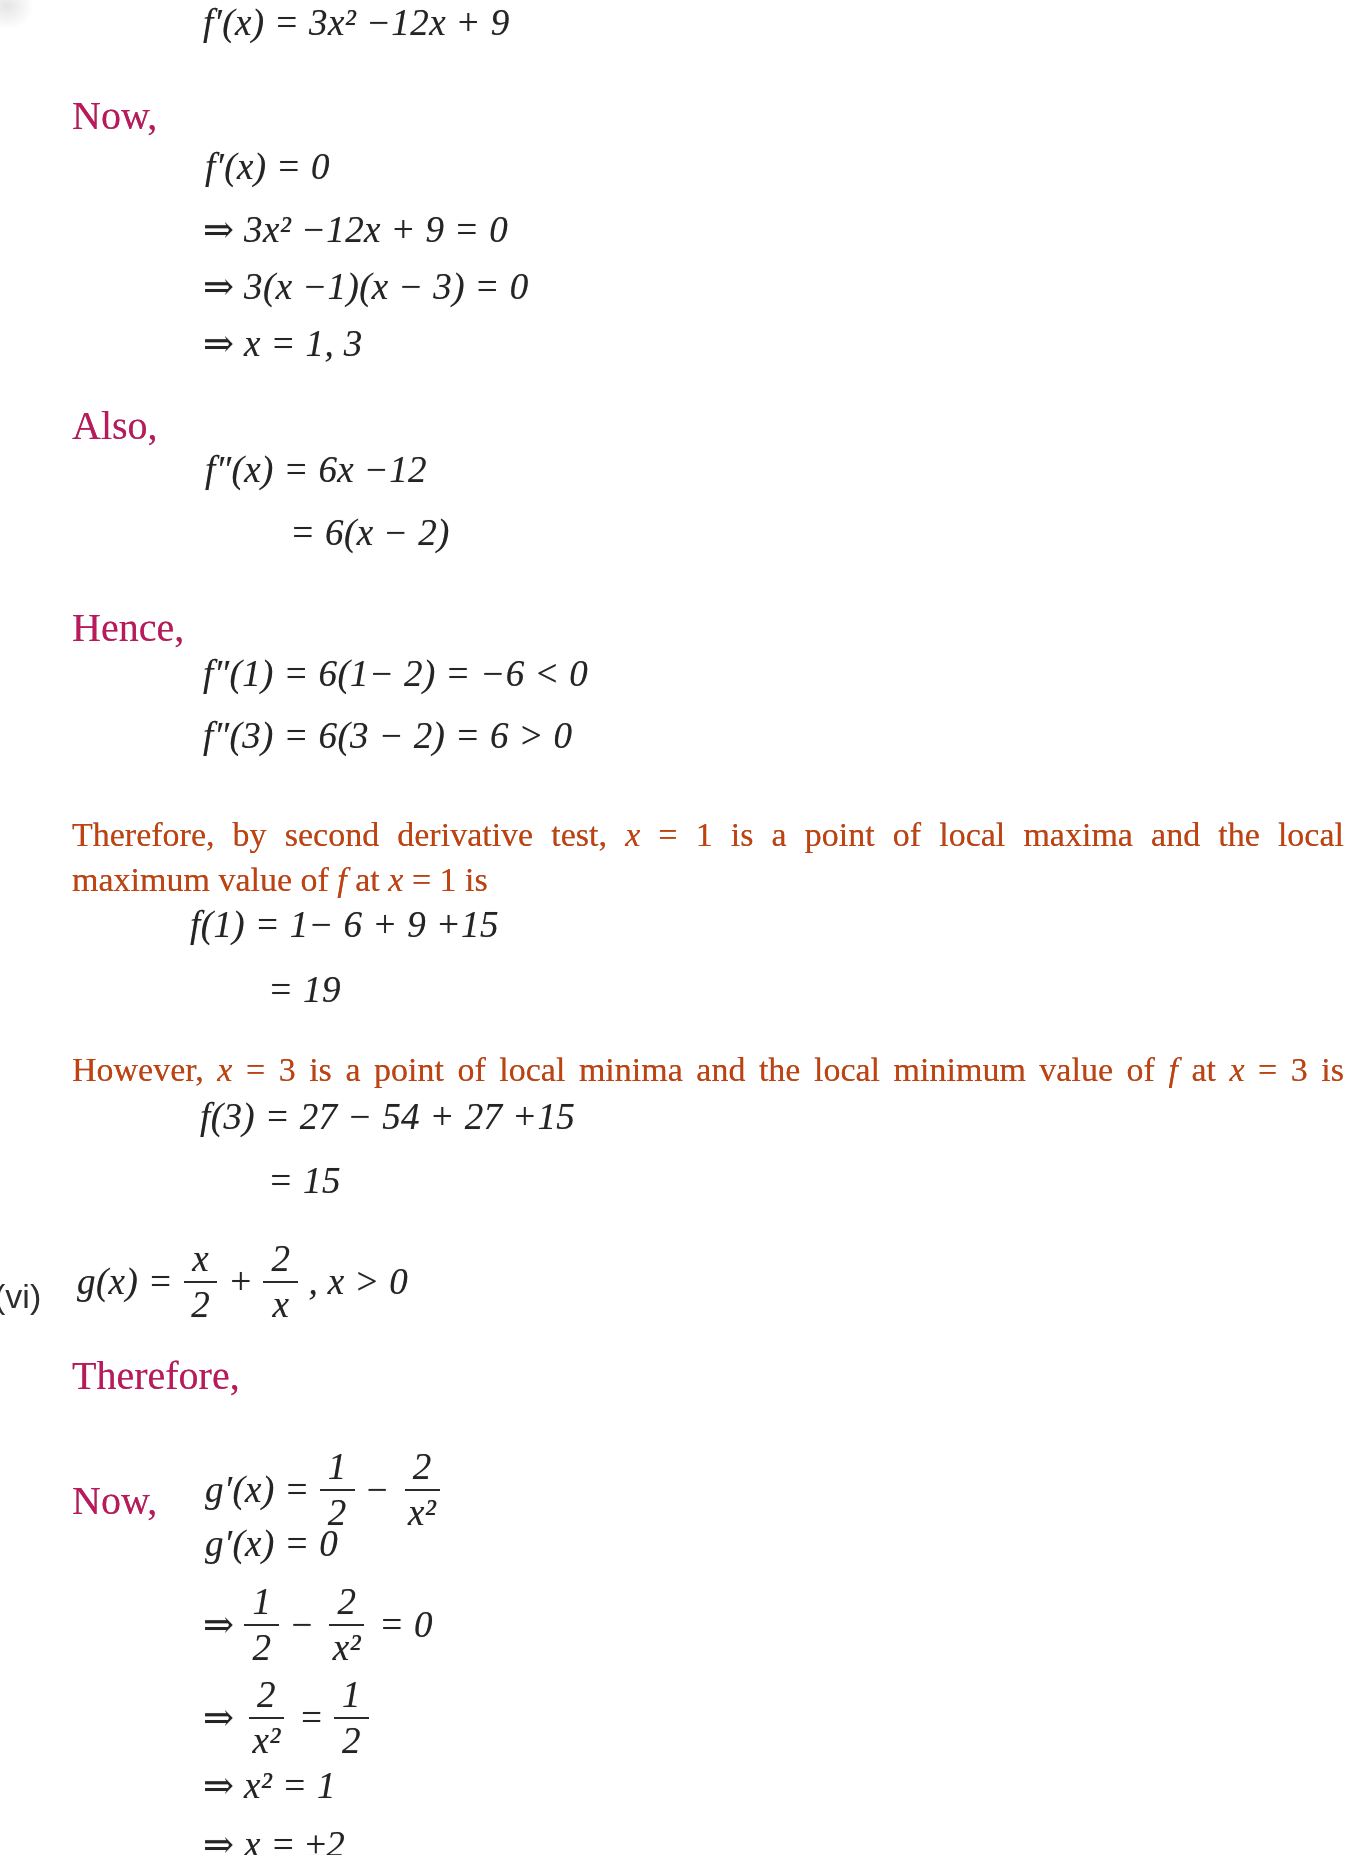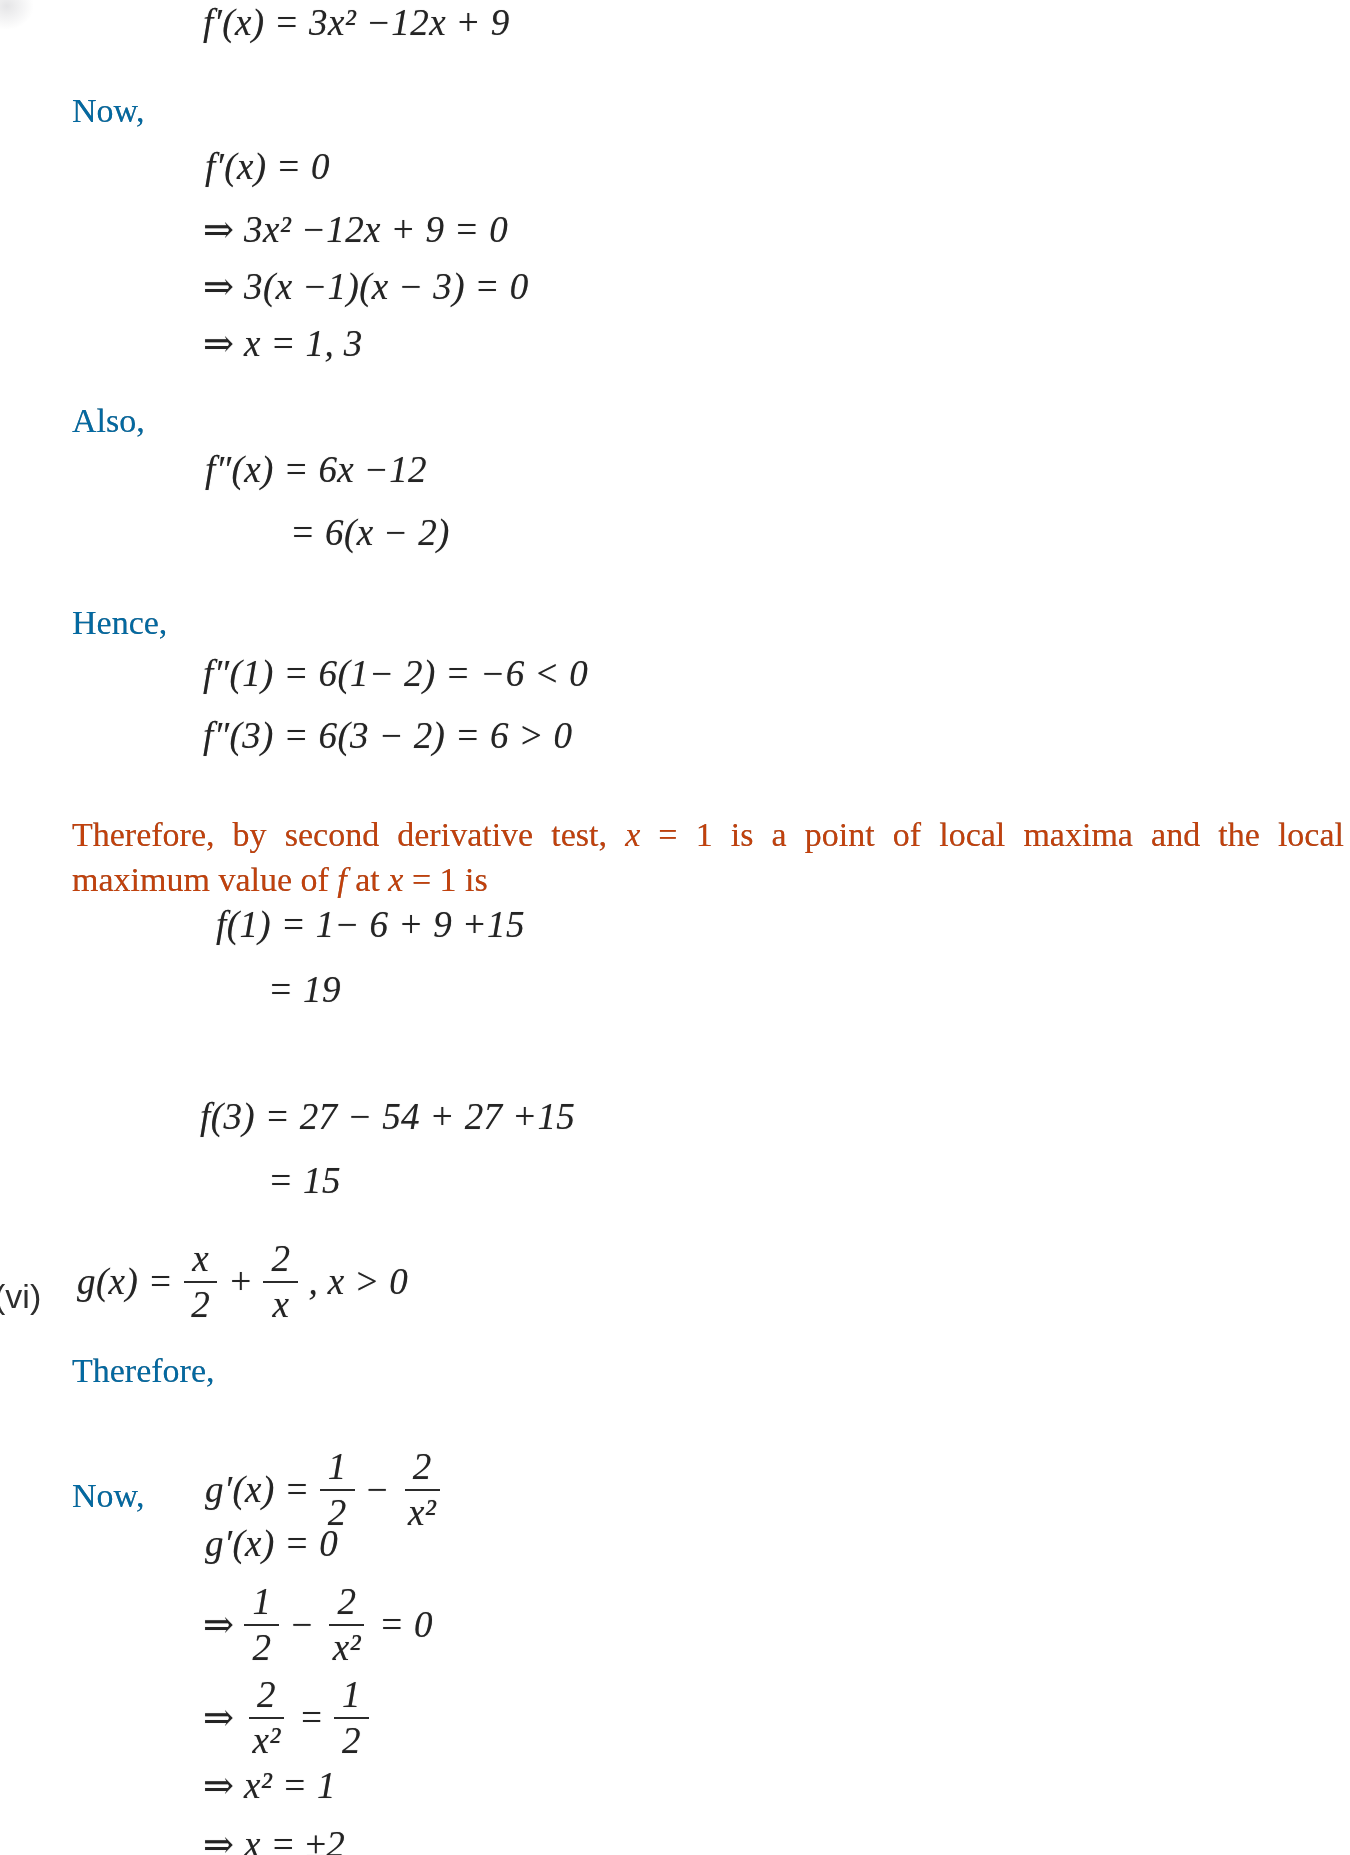--- a/index.html
+++ b/index.html
@@ -9,22 +9,22 @@
     width: 1350px;
     height: 1855px;
     background: #ffffff;
     color: #262626;
     font-family: "Liberation Serif", "DejaVu Serif", serif;
     overflow: hidden;
   }
   .abs { position: absolute; white-space: nowrap; }
   
   .txt {
-    font-size: 34px;
-    color: #0369a1;
+    font-size: 40px;
+    color: #be185d;
     text-shadow: 0 0 0.6px rgba(40,40,40,0.55);
   }
   .math {
     font-size: 37px;
     font-style: italic;
     letter-spacing: 0.4px;
     color: #242424;
     text-shadow: 0 0 0.7px rgba(40,40,40,0.5);
   }
   .para {
@@ -104,24 +104,27 @@
 
   <div class="abs math" style="left:203px; top:714px;">f″(3) = 6(3 − 2) = 6 &gt; 0</div>
 
   <div class="para just" style="left:72px; top:812px;">
     <span>Therefore, by second derivative test, </span><span class="var">x</span><span> = 1 is a point of local maxima and the local</span>
   </div>
   <div class="para" style="left:72px; top:857px;">
     <span>maximum value of </span><span class="var">f</span><span> at </span><span class="var">x</span><span> = 1 is</span>
   </div>
 
-  <div class="abs math" style="left:216px; top:903px;">f(1) = 1− 6 + 9 +15</div>
+  <div class="abs math" style="left:190px; top:903px;">f(1) = 1− 6 + 9 +15</div>
 
   <div class="abs math" style="left:268px; top:968px;">= 19</div>
 
+  <div class="para just" style="left:72px; top:1047px;">
+    <span>However, </span><span class="var">x</span><span> = 3 is a point of local minima and the local minimum value of </span><span class="var">f</span><span> at </span><span class="var">x</span><span> = 3 is</span>
+  </div>
 
   <div class="abs math" style="left:200px; top:1095px;">f(3) = 27 − 54 + 27 +15</div>
 
   <div class="abs math" style="left:268px; top:1159px;">= 15</div>
 
   <div class="abs vi-label" style="left:-6px; top:1277px;">(vi)</div>
 
   <div class="mrow" style="left:77px; top:1240px;">
     <span>g(x) =</span>
     <span class="frac">

